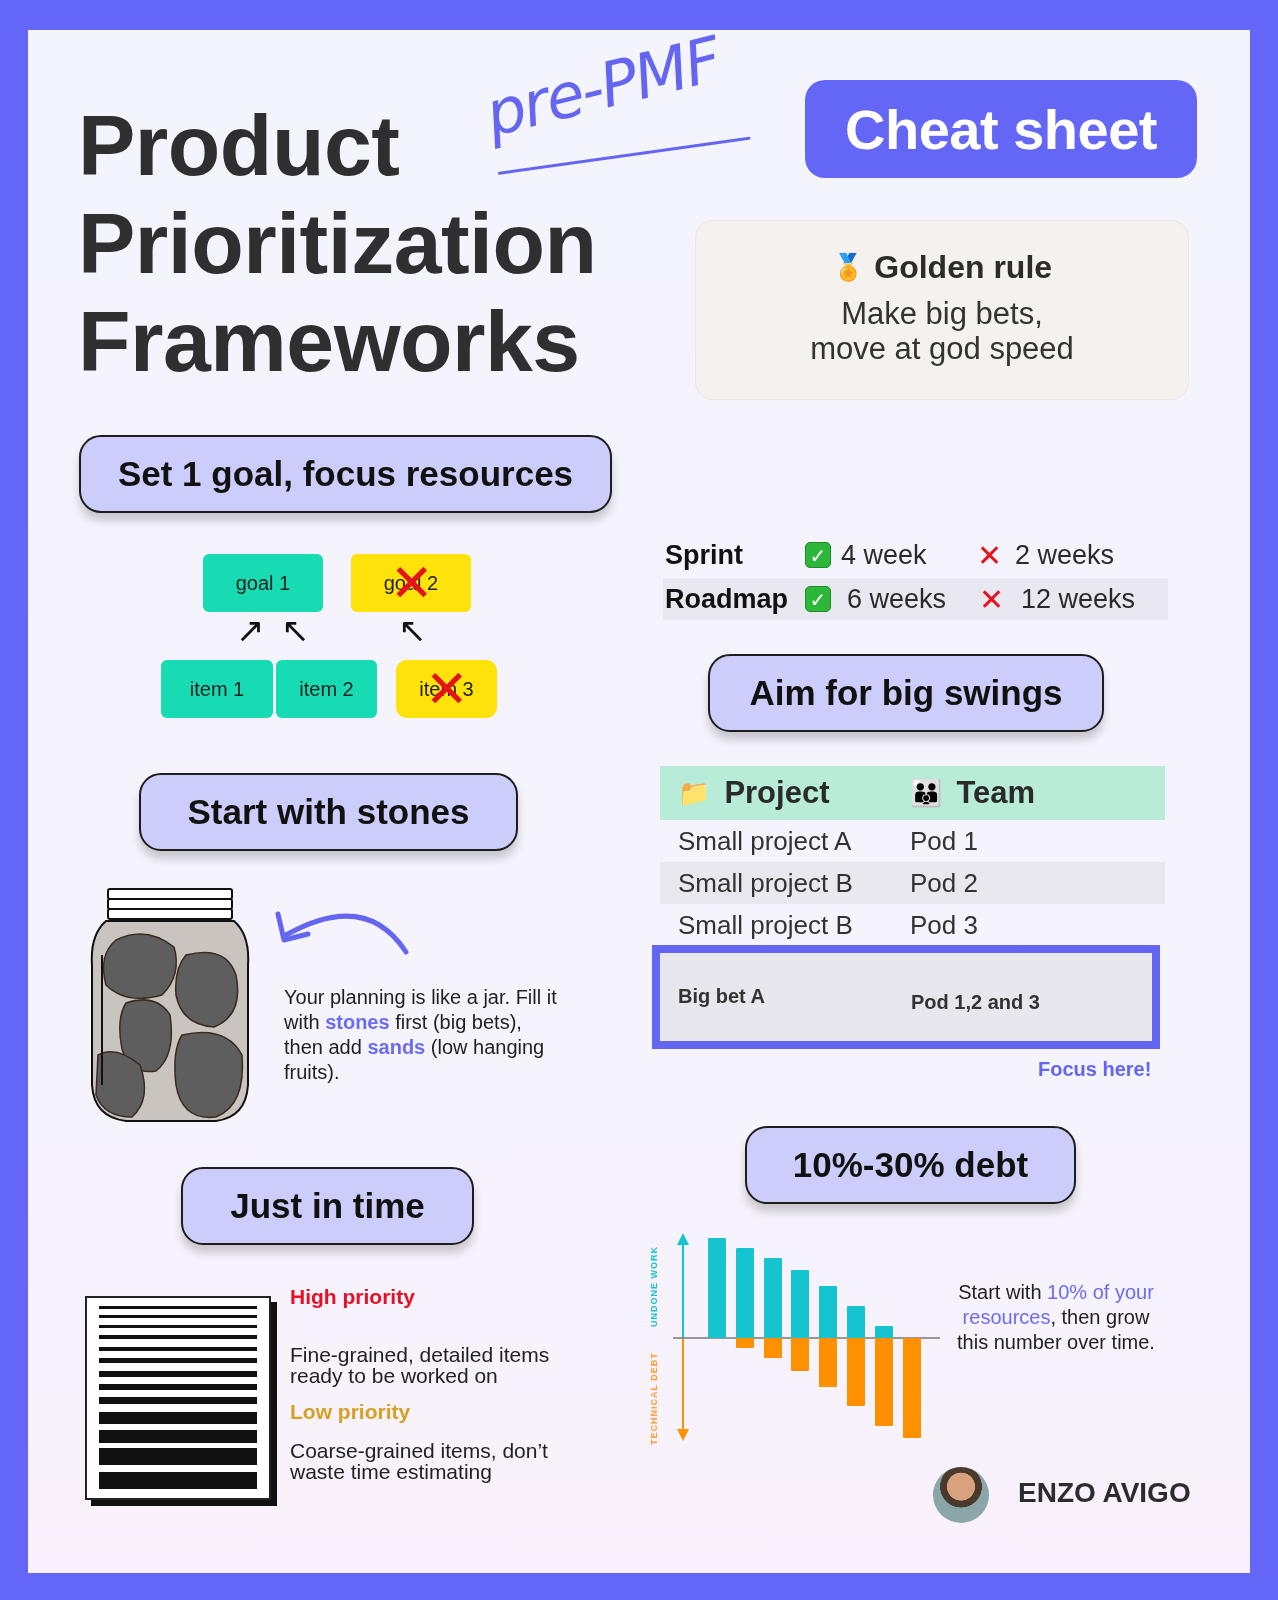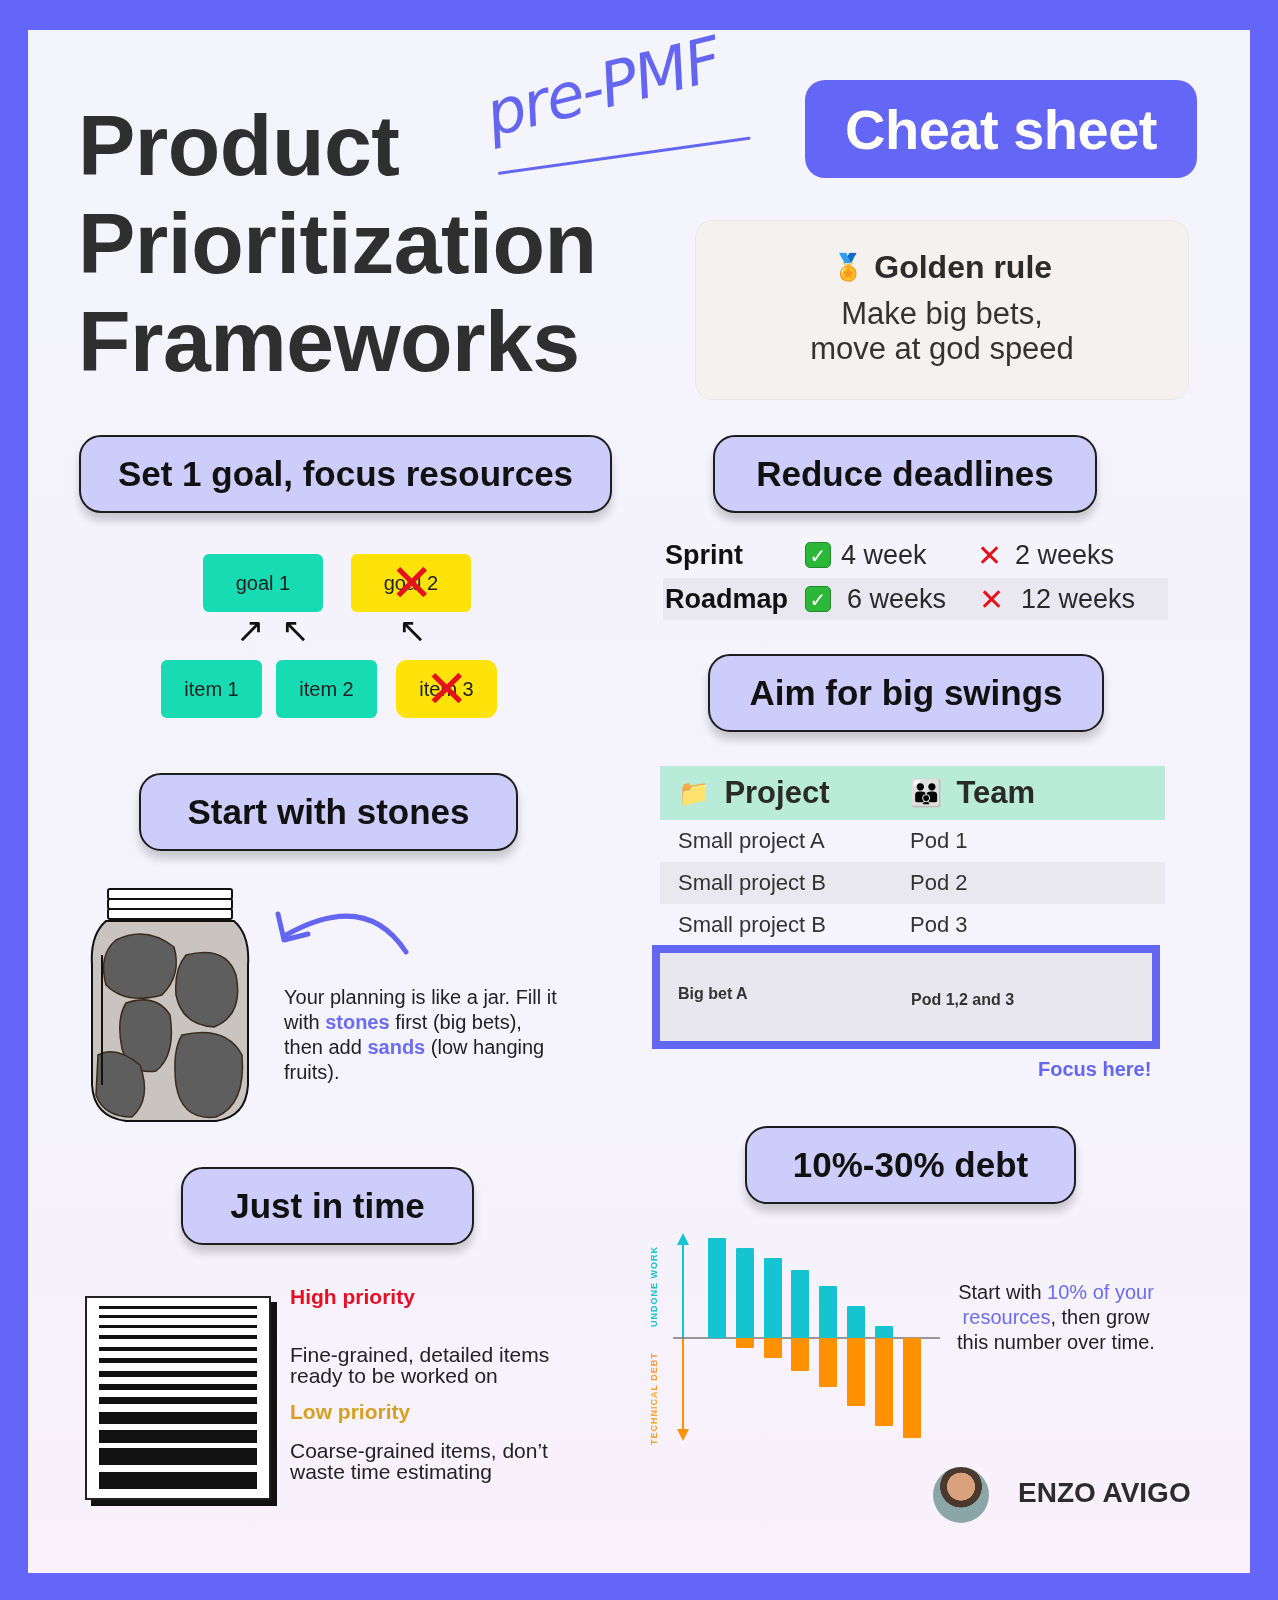--- a/index.html
+++ b/index.html
@@ -59,25 +59,25 @@
 
   
   .dl-row { position:absolute; left: 635px; width: 505px; height: 42px; display:flex; align-items:center; font-size: 27px; color:#2a2a2a;text-decoration:underline; }
   .dl-row.alt { background: #e9e8f0; }
   .dl-label { font-weight: 700; color:#111; }
   .chk { display:inline-block; width: 26px; height: 26px; background: #2cb739; border-radius: 5px; color:#fff; font-size: 20px; text-align:center; line-height: 26px; font-weight: 700; border: 1px solid #1e8c2a; }
   .cross { color: #e5121a; font-weight: 900; font-size: 30px; }
 
   
   .proj-head { left: 632px; top: 736px; width: 505px; height: 54px; background: #b9ebd9; display:flex; align-items:center; font-size: 31px; font-weight:700; color:#2a2a2a; }
-  .proj-row { position:absolute; left: 632px; width: 505px; height: 42px; display:flex; align-items:center; font-size: 22px; color:#333; }
+  .proj-row { position:absolute; left: 632px; width: 505px; height: 42px; display:flex; align-items:center; font-size: 26px; color:#333; }
   .proj-row.alt { background: #e9e8ef; }
   .col1 { position:absolute; left: 18px; }
   .col2 { position:absolute; left: 250px; }
-  .bigbet { left: 624px; top: 915px; width: 508px; height: 104px; border: 8px solid #6366f1; background: #e8e7ee; font-size: 16px; font-weight: 700; color:#333; }
+  .bigbet { left: 624px; top: 915px; width: 508px; height: 104px; border: 8px solid #6366f1; background: #e8e7ee; font-size: 20px; font-weight: 700; color:#333; }
   .focus { left: 1010px; top: 1028px; font-size: 20px; font-weight: 700; color: #6466f1; }
 
   
   .jar-text { left: 256px; top: 955px; width: 280px; font-size: 20px; line-height: 25px; color: #1f1f1f; }
   .hl { color: #6b6cf0; font-weight: 700; margin-top: 35px; }
 
   
   .doc { left: 57px; top: 1266px; width: 186px; height: 204px; background: #fff; border: 2px solid #222; box-shadow: 6px 6px 0 #111; }
   .doc-line { position:absolute; left: 12px; width: 158px; background:#111; }
   .hp { left: 262px; top: 1255px; font-size: 21px; font-weight: 700; color: #e80f24; }
@@ -119,32 +119,31 @@
     </div>
   <div class="abs box yellow" style="left:323px; top:524px; width:120px; height:58px;">
       <span>goal 2</span>
     </div>
   <span class="xmark" style="left:362px; top:527px;">✕</span>
 
   <span class="arrow" style="left:208px; top:583px;">↗</span>
   <span class="arrow" style="left:253px; top:583px;">↖</span>
   <span class="arrow" style="left:370px; top:583px;">↖</span>
 
-  <div class="abs box teal" style="left:133px; top:630px; width:101px; height:58px;text-align:center;">
+  <div class="abs box teal" style="left:133px; top:630px; width:112px; height:58px;text-align:center;">
       <span>item 1</span>
     </div>
   <div class="abs box teal" style="left:248px; top:630px; width:101px; height:58px;">
       <span>item 2</span>
     </div>
   <div class="abs box yellow" style="left:368px; top:630px; width:101px; height:58px;border-radius:11px;">
       <span>item 3</span>
     </div>
   <span class="xmark" style="left:397px; top:633px;">✕</span>
 
-  <div class="abs pill" style="left:685px; top:405px; width:384px; height:78px;">Reduce deadlines</div>
 
   <div class="dl-row" style="top:504px;">
     <span class="dl-label" style="position:absolute; left:2px;">Sprint</span>
     <span class="chk" style="position:absolute; left:142px;">✓</span>
     <span style="position:absolute; left:178px;">4 week</span>
     <span class="cross" style="position:absolute; left:314px;">✕</span>
     <span style="position:absolute; left:352px;">2 weeks</span>
   </div>
   <div class="dl-row alt" style="top:548px;">
     <span class="dl-label" style="position:absolute; left:2px;">Roadmap</span>

